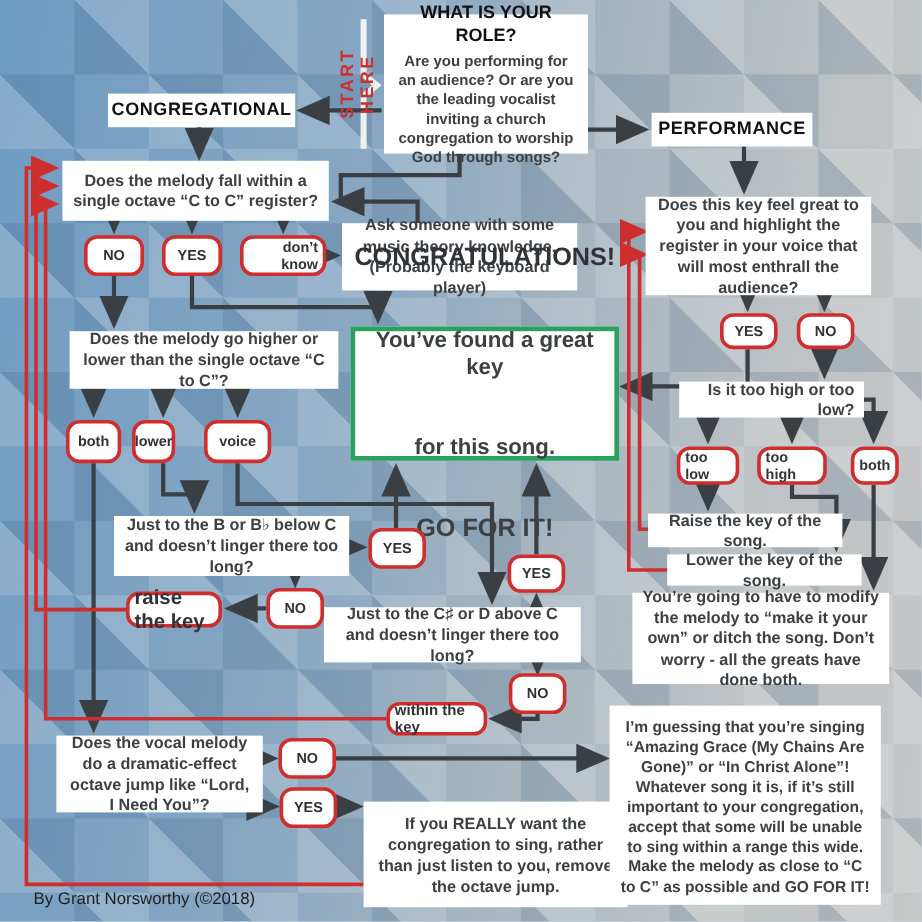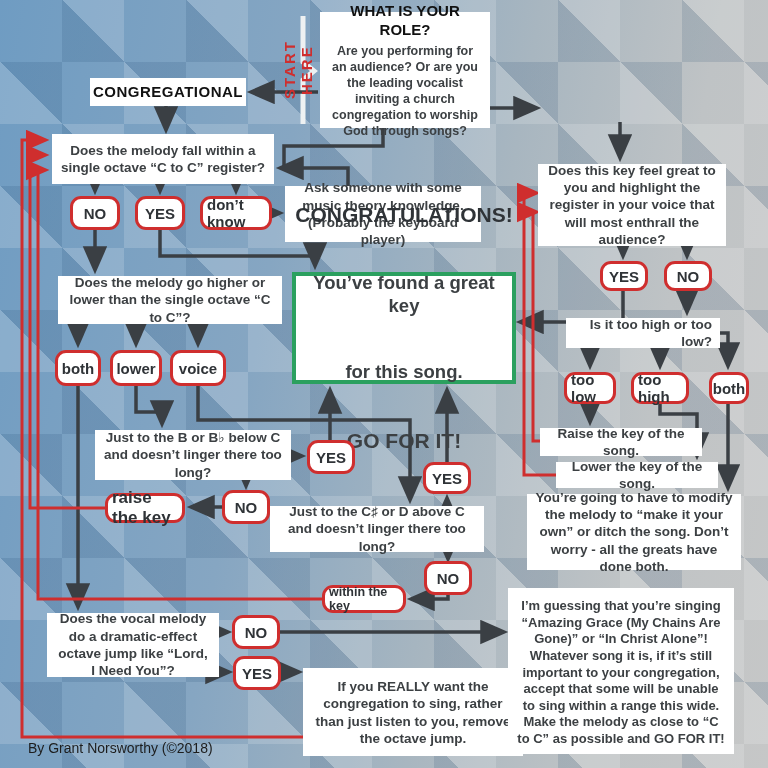--- a/index.html
+++ b/index.html
@@ -12,21 +12,21 @@
       linear-gradient(45deg, rgba(20,60,100,.14) 25%, transparent 25%, transparent 75%, rgba(20,60,100,.14) 75%),
       linear-gradient(100deg,#6f9cc2 0%,#86a6c2 35%,#a8b6c0 60%,#bfc3c5 80%,#c6c7c7 100%);
     background-size:124px 124px,124px 124px,100% 100%;
     background-position:0 0,62px 62px,0 0;
   }
   .box{position:absolute;background:#fff;color:#3c4043;font-weight:700;
        text-align:center;display:flex;align-items:center;justify-content:center;
        line-height:1.28;box-sizing:border-box;padding:4px 8px;font-size:13.5px;}
   .label{font-weight:800;color:#111;font-size:15px;letter-spacing:.5px;}
   .pill{position:absolute;background:#fff;border:3px solid #cf2e2e;border-radius:11px;
-        color:#2f3337;font-weight:700;font-size:15px;display:flex;align-items:center;
+        color:#2f3337;font-weight:700;font-size:12px;display:flex;align-items:center;
         justify-content:center;box-sizing:border-box;padding:2px 4px;}
   .congrats{border:4px solid #2ba05f;flex-direction:column;padding:8px;gap:42px;}
   .congrats .c1{font-size:21px;font-weight:800;color:#2f3337;}
   .congrats .c2{font-size:18.5px;font-weight:700;}
   .congrats .c4{font-size:21px;font-weight:800;margin-top:2px;}
   .rolebox{flex-direction:column;padding:8px 10px;}
   .rolebox .t{font-size:15px;font-weight:800;color:#111;margin-bottom:4px;}
   .rolebox .b{font-size:12.5px;font-weight:700;}
   #starthere{position:absolute;left:281px;top:14px;height:112px;width:20px;
      color:#cf2e2e;font-weight:800;font-size:15px;letter-spacing:2px;
@@ -104,30 +104,31 @@
     </g>
   </svg>
 
   <div id="starthere">START HERE</div>
   <div class="box label" style="left:90px;top:78px;width:156px;height:28px;">CONGREGATIONAL</div>
 
   <div class="box rolebox" style="left:320px;top:12px;width:170px;height:116px;">
     <div class="t">WHAT IS YOUR ROLE?</div>
     <div class="b">Are you performing for an audience? Or are you the leading vocalist inviting a church congregation to worship God through songs?</div>
   </div>
+  <div class="box label" style="left:543px;top:94px;width:134px;height:28px;">PERFORMANCE</div>
 
   <div class="box" style="left:52px;top:134px;width:222px;height:50px;">Does the melody fall within a single octave “C to C” register?</div>
   <div class="pill" style="left:70px;top:196px;width:50px;height:34px;">NO</div>
   <div class="pill" style="left:135px;top:196px;width:50px;height:34px;">YES</div>
-  <div class="pill" style="left:200px;top:196px;width:72px;height:34px;">don’t know</div>
+  <div class="pill" style="left:200px;top:196px;width:72px;height:34px;text-align:right;">don’t know</div>
   <div class="box" style="left:285px;top:186px;width:196px;height:56px;">Ask someone with some music theory knowledge. (Probably the keyboard player)</div>
 
   <div class="box" style="left:58px;top:276px;width:224px;height:48px;">Does the melody go higher or lower than the single octave “C to C”?</div>
   <div class="pill" style="left:55px;top:350px;width:46px;height:36px;">both</div>
-  <div class="pill" style="left:110px;top:350px;width:52px;height:36px;">lower</div>
+  <div class="pill" style="left:110px;top:350px;width:36px;height:36px;">lower</div>
   <div class="pill" style="left:170px;top:350px;width:56px;height:36px;">voice</div>
 
   <div class="box congrats" style="left:292px;top:272px;width:224px;height:112px;">
     <div class="c1">CONGRATULATIONS!</div>
     <div class="c2">You’ve found a great key</div>
     <div class="c2">for this song.</div>
     <div class="c4">GO FOR IT!</div>
   </div>
 
   <div class="box" style="left:95px;top:430px;width:196px;height:50px;">Just to the B or B♭ below C and doesn’t linger there too long?</div>

